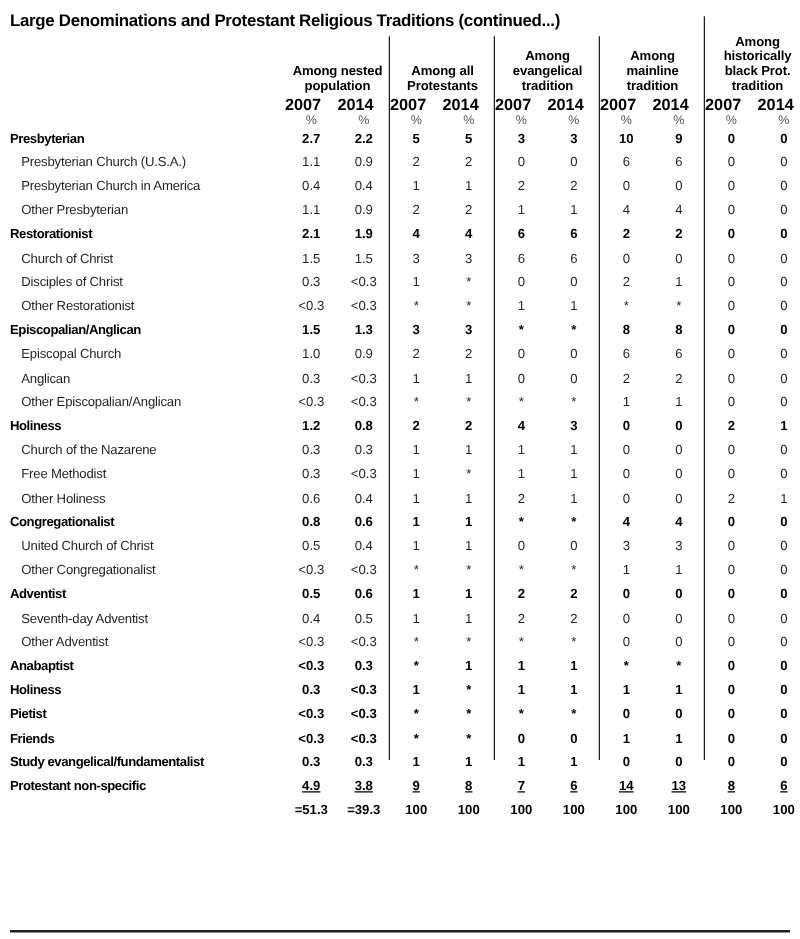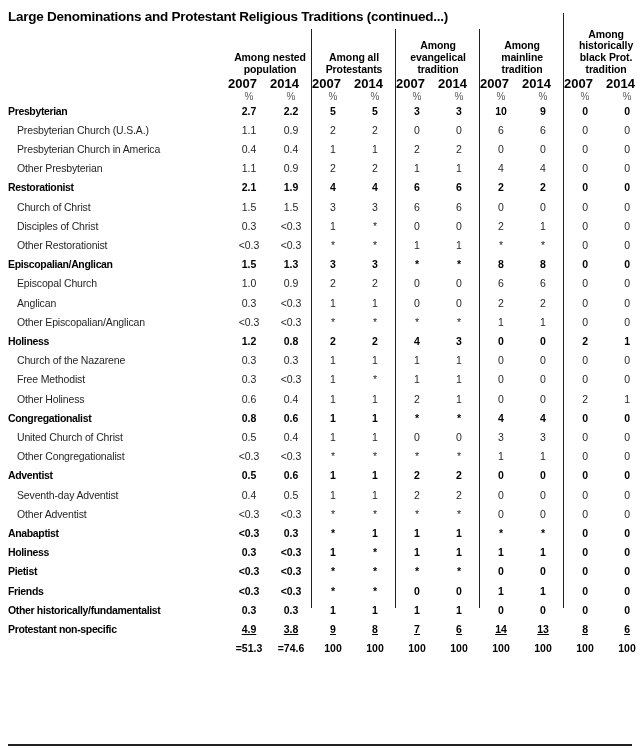--- a/index.html
+++ b/index.html
@@ -536,21 +536,21 @@
           <td class="num b vsep">*</td>
           <td class="num b">*</td>
           <td class="num b vsep">0</td>
           <td class="num b">0</td>
           <td class="num b vsep">1</td>
           <td class="num b">1</td>
           <td class="num b vsep">0</td>
           <td class="num b">0</td>
         </tr>
         <tr class="row">
-          <td class="lbl main">Other historically/fundamentalist</td>
+          <td class="lbl main">Study evangelical/fundamentalist</td>
           <td class="num b">0.3</td>
           <td class="num b">0.3</td>
           <td class="num b vsep">1</td>
           <td class="num b">1</td>
           <td class="num b vsep">1</td>
           <td class="num b">1</td>
           <td class="num b vsep">0</td>
           <td class="num b">0</td>
           <td class="num b vsep">0</td>
           <td class="num b">0</td>
@@ -564,21 +564,21 @@
           <td class="num ul vsep">7</td>
           <td class="num ul">6</td>
           <td class="num ul vsep">14</td>
           <td class="num ul">13</td>
           <td class="num ul vsep">8</td>
           <td class="num ul">6</td>
         </tr>
         <tr class="row">
           <td class="lbl"></td>
           <td class="num tot">=51.3</td>
-          <td class="num tot">=74.6</td>
+          <td class="num tot">=39.3</td>
           <td class="num tot">100</td>
           <td class="num tot">100</td>
           <td class="num tot">100</td>
           <td class="num tot">100</td>
           <td class="num tot">100</td>
           <td class="num tot">100</td>
           <td class="num tot">100</td>
           <td class="num tot">100</td>
         </tr>
       </tbody>

